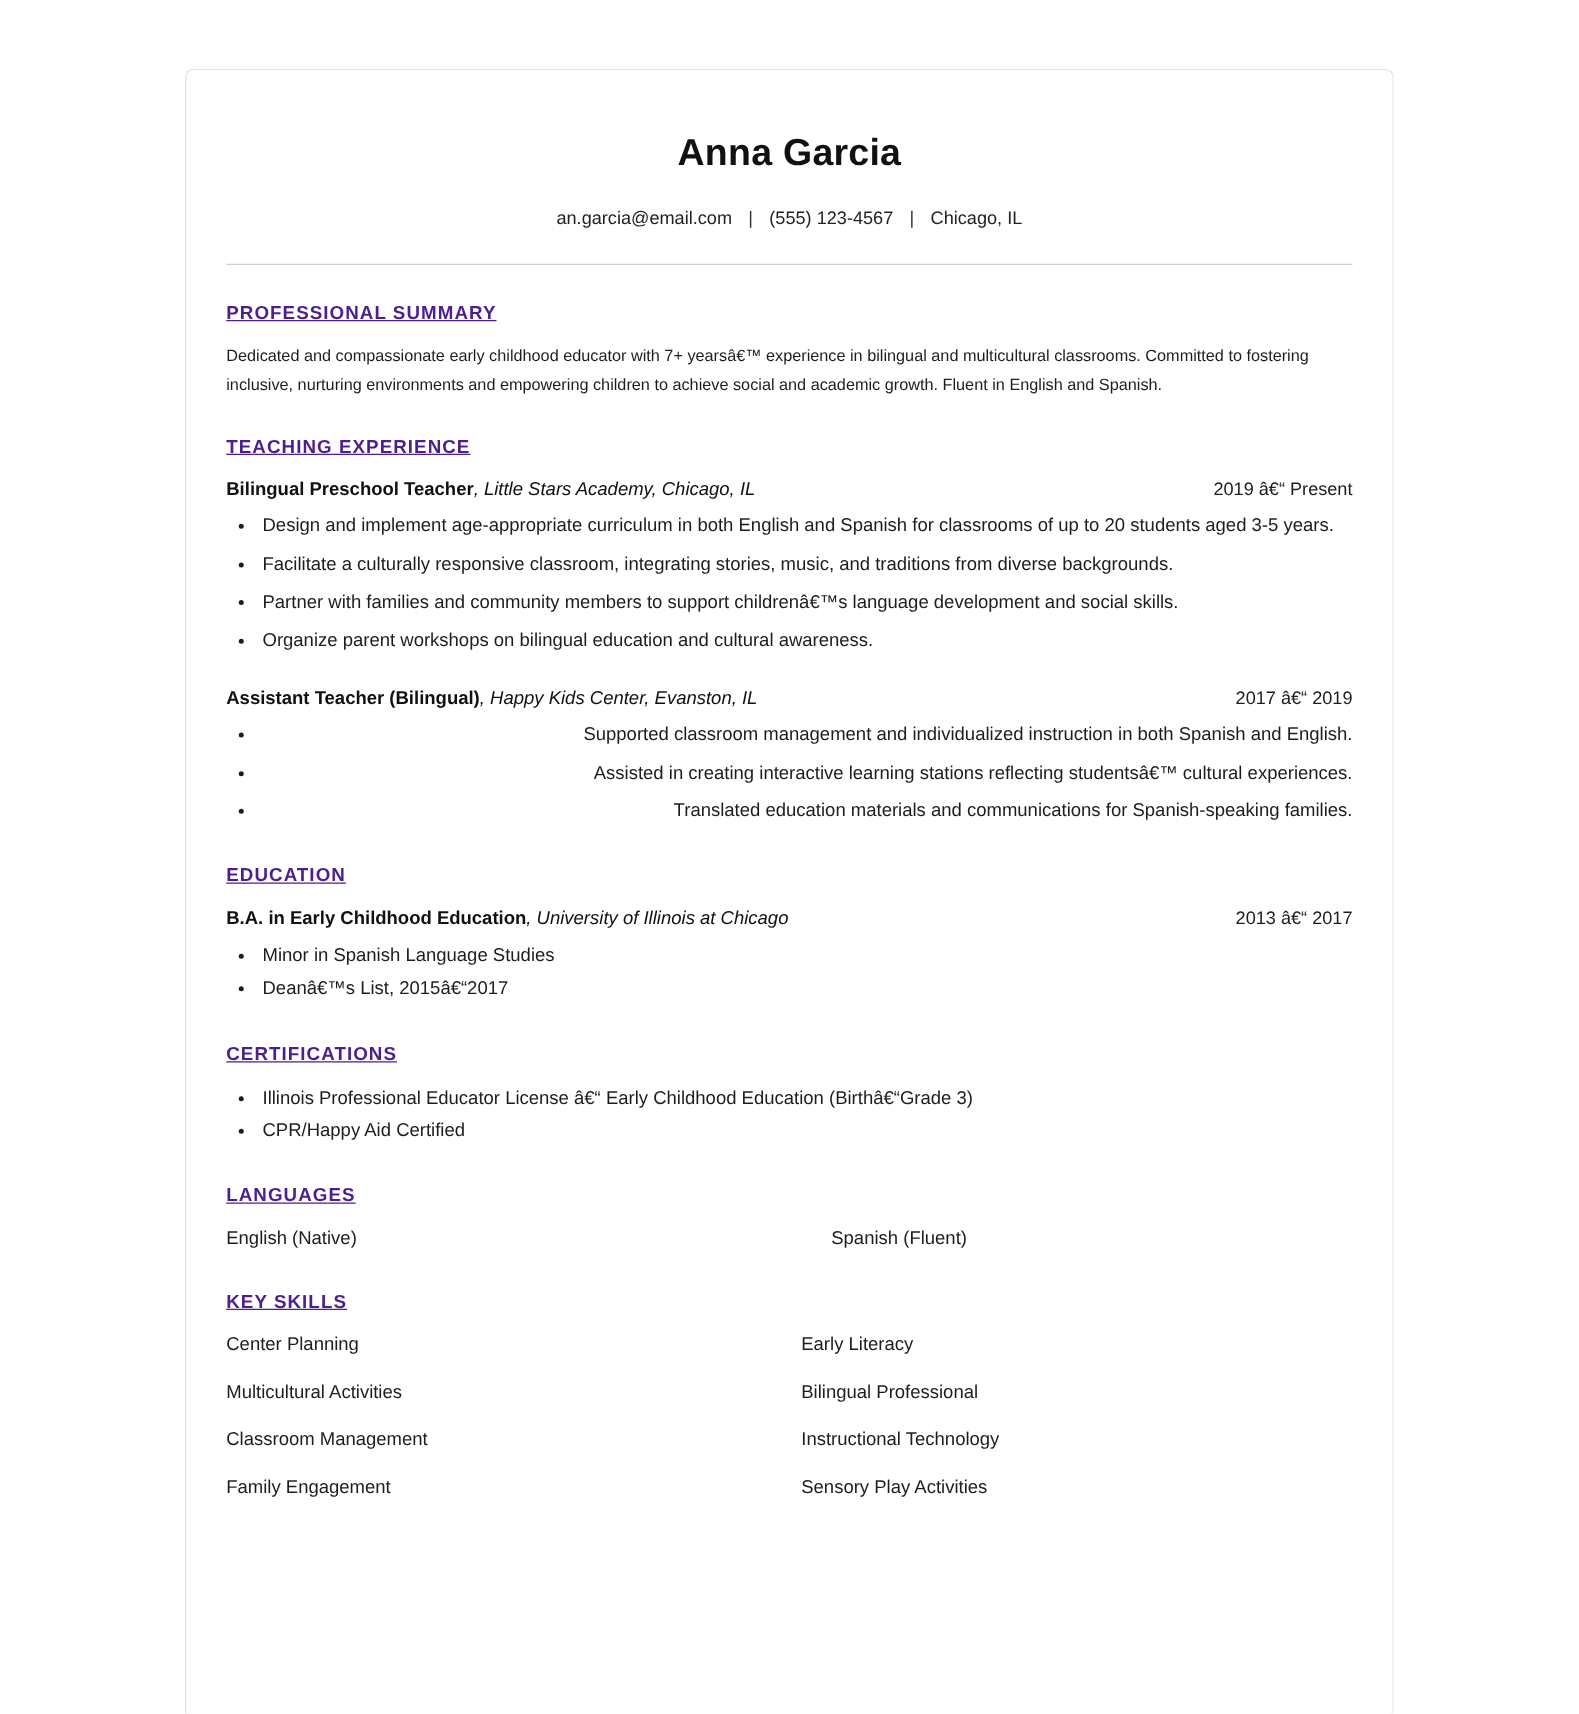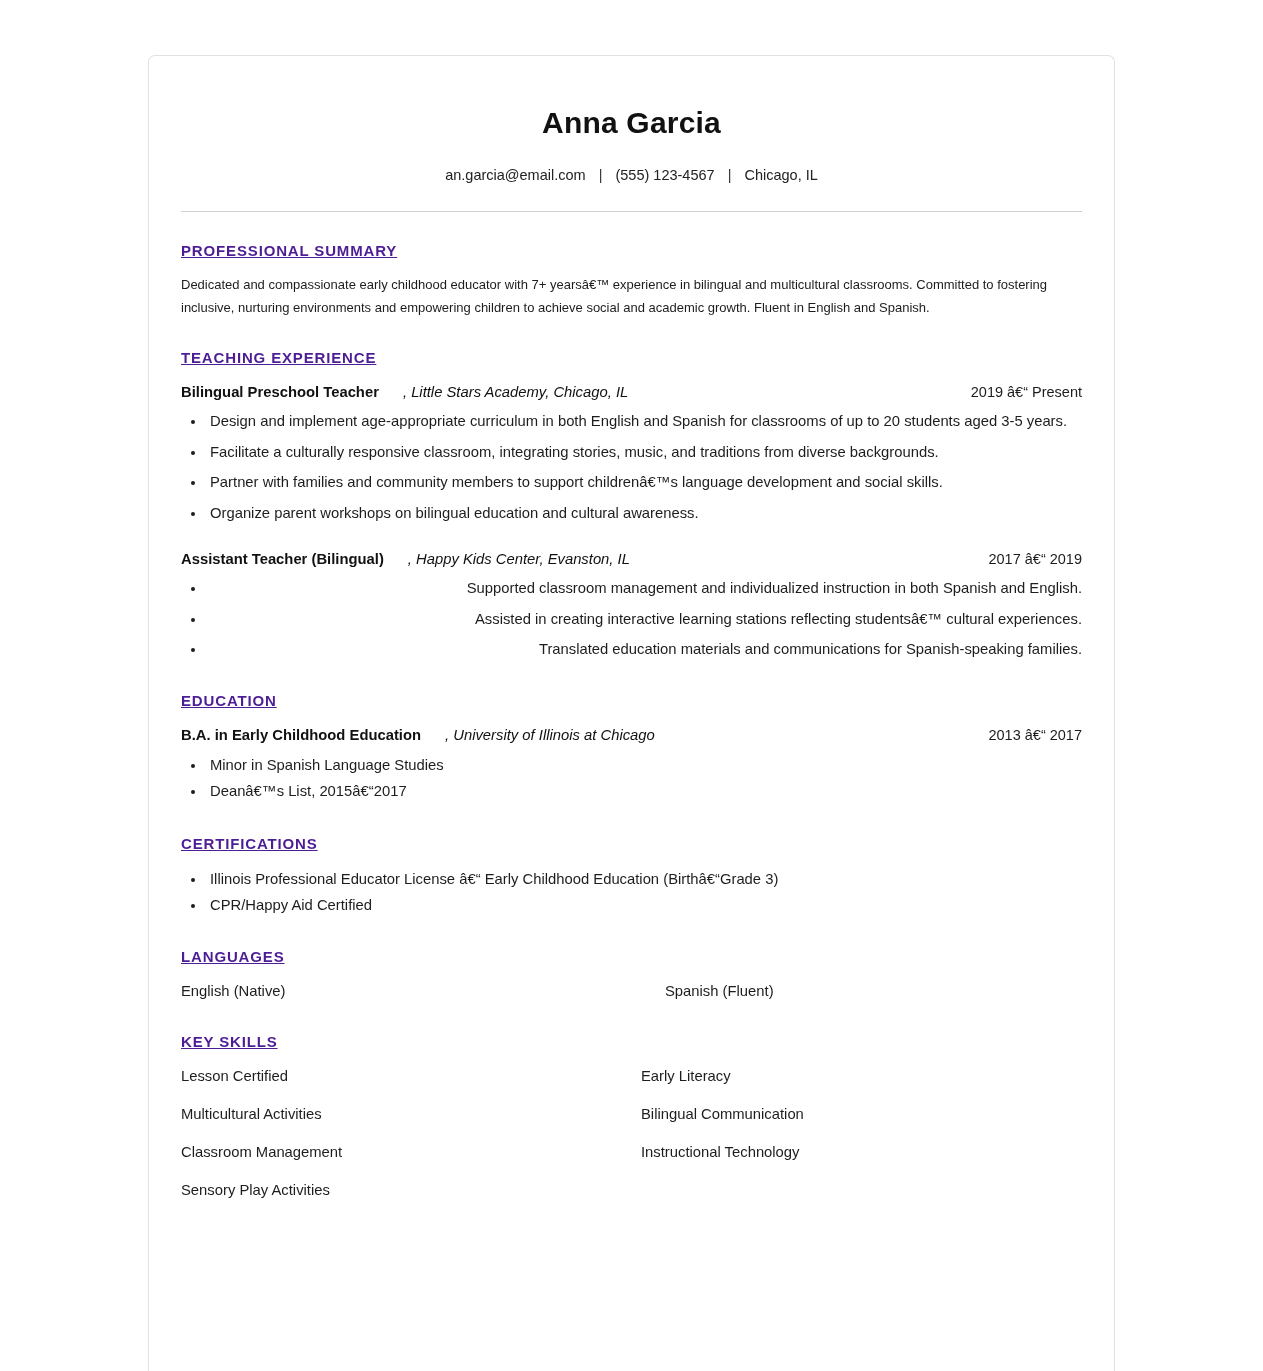--- a/index.html
+++ b/index.html
@@ -93,21 +93,20 @@
     font-size: 14.8px;
     line-height: 1.5;
     color: #111111;
   }
   .entry-role {
     font-weight: bold;
   }
   .entry-org {
     font-style: italic;
     font-weight: normal;
-    margin-left: 24px;
   }
   .entry-dates {
     font-size: 14.5px;
     color: #1d1d1d;
     white-space: nowrap;
     flex: none;
   }
   .bullets {
     margin: 6px 0 0 0;
     padding-left: 25px;
@@ -229,24 +228,25 @@
       <h2 class="section-title">LANGUAGES</h2>
       <div class="two-col">
         <div class="col-item">English (Native)</div>
         <div class="col-item">Spanish (Fluent)</div>
       </div>
     </div>
 
     <div class="section">
       <h2 class="section-title">KEY SKILLS</h2>
       <div class="skills-grid">
-        <div class="col-item">Lesson Certified</div>
+        <div class="col-item">Center Planning</div>
         <div class="col-item">Early Literacy</div>
         <div class="col-item">Multicultural Activities</div>
-        <div class="col-item">Bilingual Communication</div>
+        <div class="col-item">Bilingual Professional</div>
         <div class="col-item">Classroom Management</div>
         <div class="col-item">Instructional Technology</div>
+        <div class="col-item">Family Engagement</div>
         <div class="col-item">Sensory Play Activities</div>
       </div>
     </div>
 
   </div>
 </div>
 
 </body></html>

